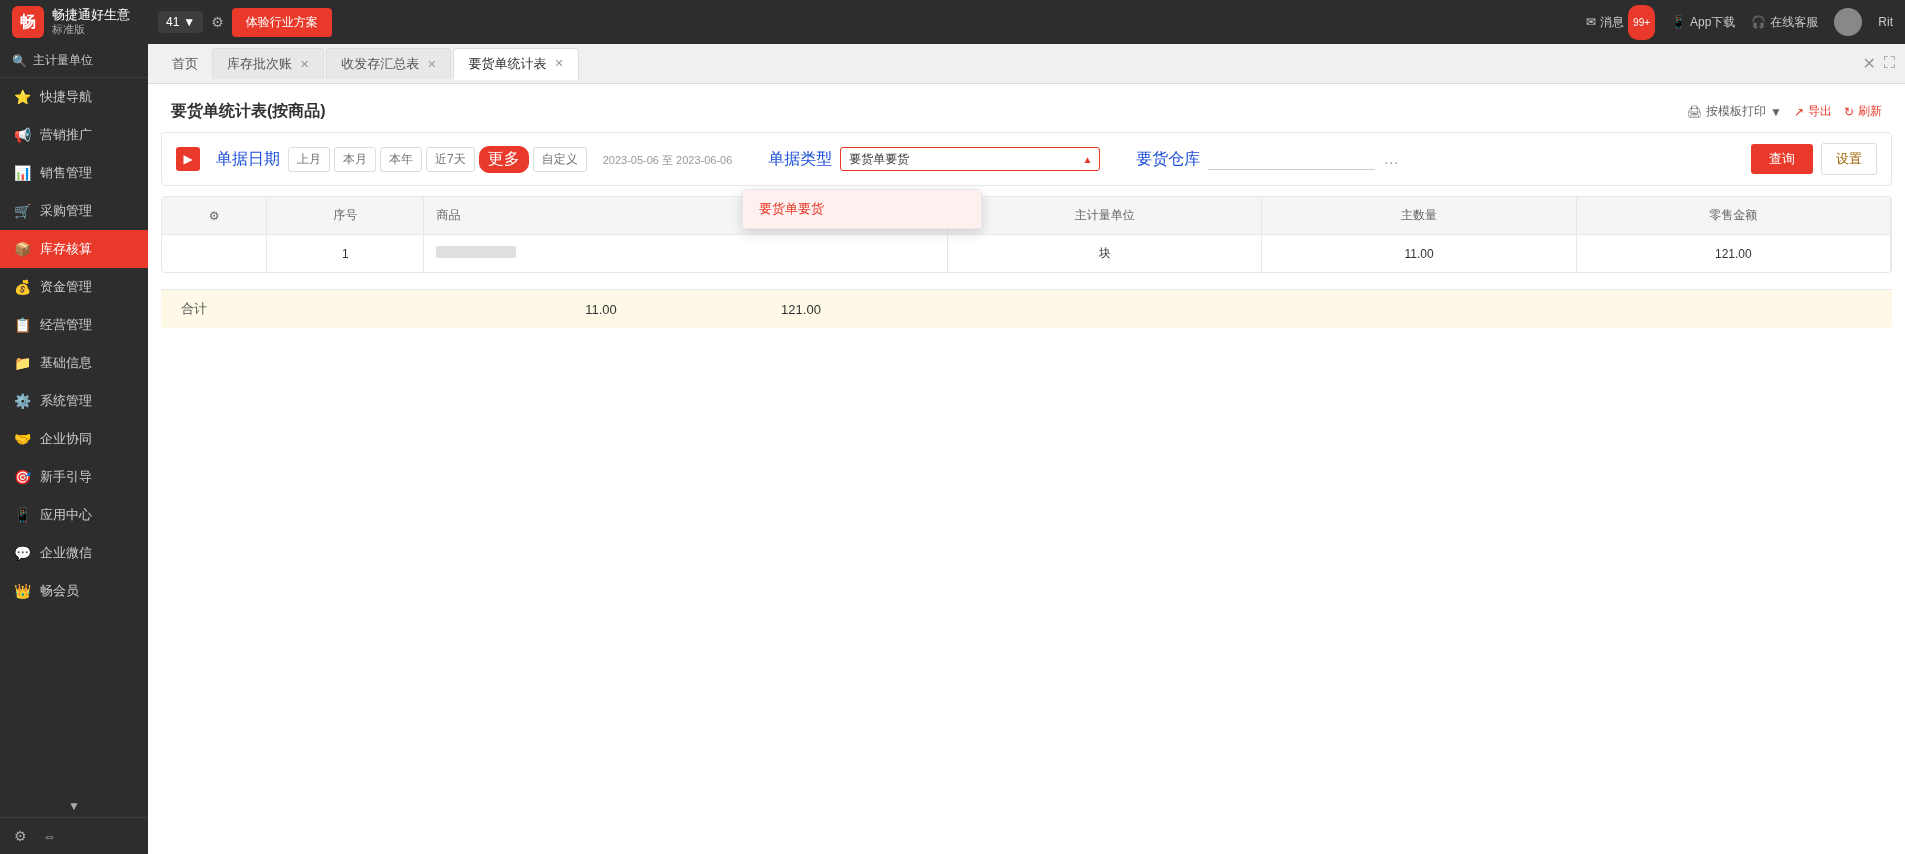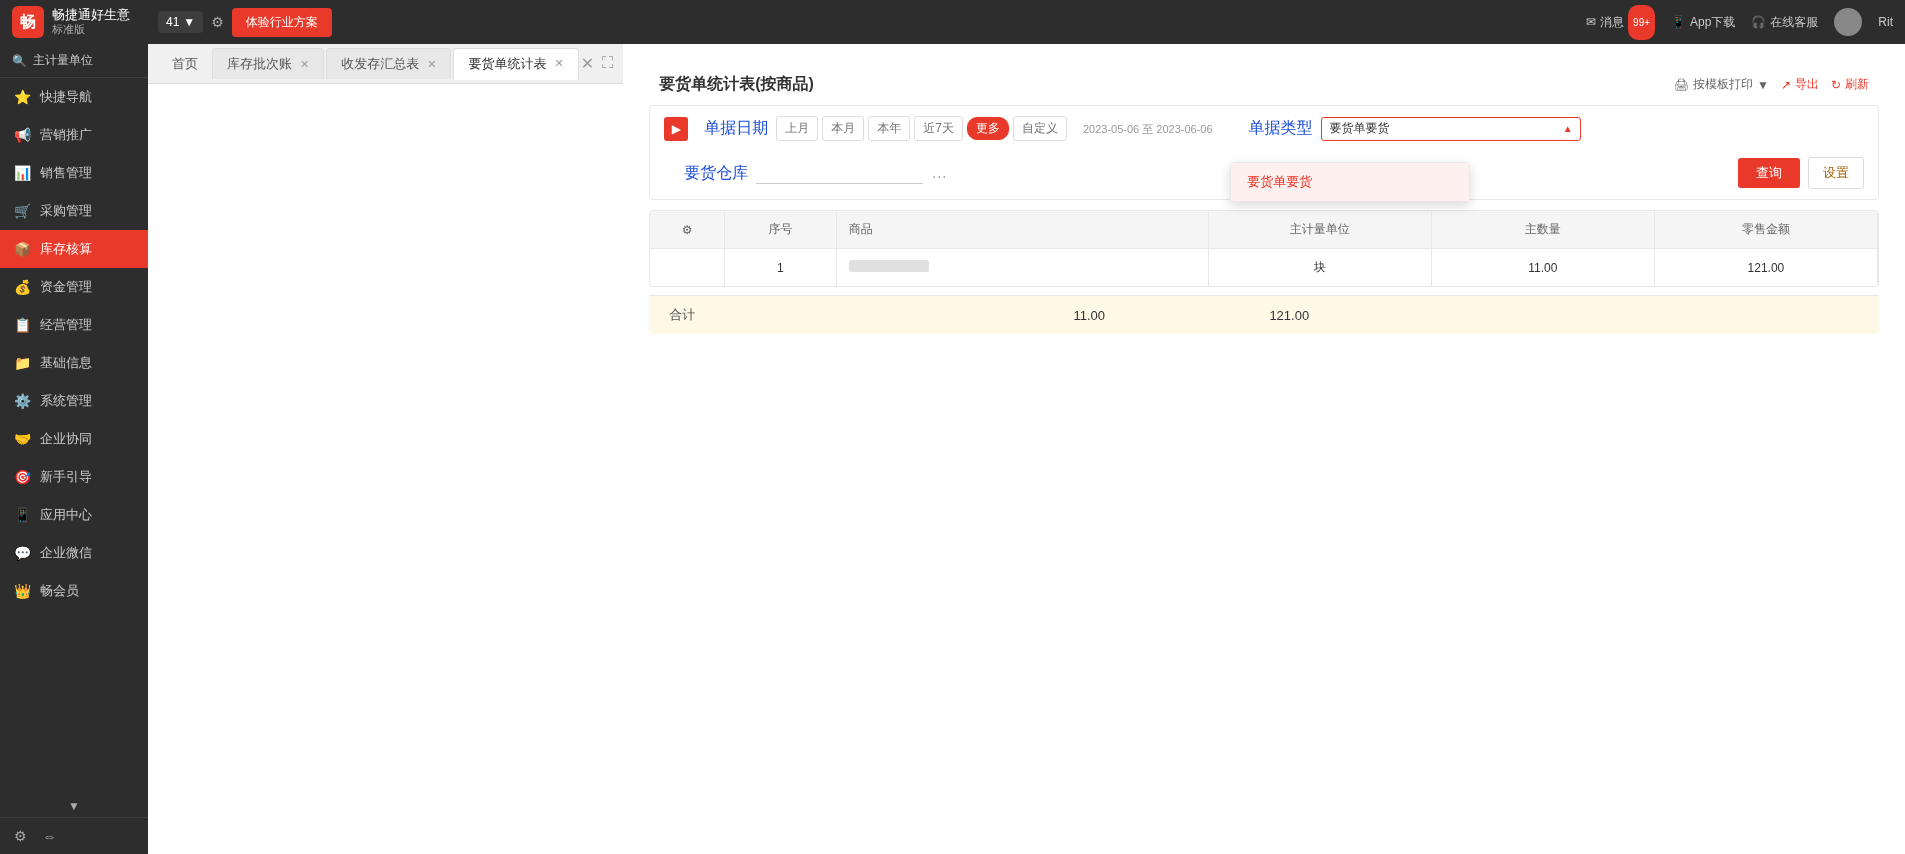--- a/index.html
+++ b/index.html
@@ -3,23 +3,23 @@
   <meta charset="utf-8">
   <style>
     * { margin: 0; padding: 0; box-sizing: border-box; }
     body { font-family: "Microsoft YaHei", "PingFang SC", sans-serif; font-size: 13px; background: #f5f5f5; overflow: hidden; }
 
     
     .app-container { display: flex; flex-direction: column; height: 854px; width: 1905px; }
     .top-bar { height: 44px; background: #2d2d2d; display: flex; align-items: center; padding: 0 12px; justify-content: space-between; flex-shrink: 0; }
     .main-area { display: flex; flex: 1; overflow: hidden; }
     .sidebar { width: 148px; background: #2d2d2d; display: flex; flex-direction: column; flex-shrink: 0; overflow-y: auto; }
-    .content-area { flex: 1; display: flex; flex-direction: row; overflow: hidden; background: #fff; }
+    .content-area { flex: 1; display: flex; flex-direction: column; overflow: hidden; background: #fff; }
     .tab-bar { height: 40px; background: #f0f0f0; display: flex; align-items: center; padding: 0 10px; border-bottom: 1px solid #ddd; flex-shrink: 0; }
-    .page-content { flex: 1; overflow-y: auto; padding: 16px; position: relative; }
+    .page-content { flex: 1; overflow-y: auto; padding: 3px; position: relative; }
 
     
     .top-bar-left { display: flex; align-items: center; gap: 8px; }
     .logo { width: 32px; height: 32px; background: #e8392a; border-radius: 6px; display: flex; align-items: center; justify-content: center; color: #fff; font-size: 16px; font-weight: bold; }
     .app-title { color: #fff; font-size: 13px; line-height: 1.2; }
     .app-subtitle { color: #aaa; font-size: 11px; }
     .store-selector { display: flex; gap: 4px; background: #3d3d3d; border-radius: 4px; padding: 4px 8px; color: #fff; font-size: 12px; cursor: pointer; margin-left: 20px; }
     .trial-btn { background: #e8392a; color: #fff; border: none; border-radius: 4px; padding: 6px 14px; font-size: 12px; cursor: pointer; }
     .top-bar-right { display: flex; align-items: center; gap: 16px; color: #ccc; font-size: 12px; }
     .top-bar-right-item { display: flex; align-items: center; gap: 4px; cursor: pointer; }
@@ -49,21 +49,21 @@
     .page-header-actions { display: flex; align-items: center; gap: 12px; }
     .header-action-btn { display: flex; align-items: center; gap: 4px; color: #666; font-size: 12px; cursor: pointer; }
     .header-action-btn.red { color: #e8392a; }
 
     
     .filter-bar { background: #fff; border: 1px solid #e8e8e8; border-radius: 4px; margin: 0 10px 10px; padding: 10px 14px; position: relative; }
     .filter-row { display: flex; align-items: center; gap: 16px; flex-wrap: wrap; }
     .filter-label { color: #1d4ed8; font-size: 16px; white-space: nowrap; }
     .filter-date-btns { display: flex; gap: 4px; align-items: center; }
     .filter-date-btn { padding: 3px 8px; border: 1px solid #ddd; border-radius: 3px; font-size: 12px; cursor: pointer; color: #737373; background: #fff; }
-    .filter-date-btn.more { background: #e8392a; color: #fff; border-color: #e8392a; border-radius: 10px; padding: 2px 8px; font-size: 12px; }
+    .filter-date-btn.more { background: #e8392a; color: #fff; border-color: #e8392a; border-radius: 10px; padding: 2px 8px; font-size: 16px; }
     .filter-date-range { font-size: 11px; color: #999; margin-top: 2px; }
     .filter-section { display: flex; align-items: center; gap: 8px; }
     .filter-type-input { border: 1px solid #e8392a; border-radius: 3px; padding: 4px 30px 4px 8px; font-size: 12px; width: 260px; position: relative; outline: none; }
     .filter-type-wrapper { position: relative; display: flex; align-items: center; }
     .filter-type-wrapper .chevron { position: absolute; right: 8px; color: #e8392a; font-size: 10px; pointer-events: none; }
     .filter-warehouse { border: none; border-bottom: 1px solid #ccc; padding: 3px 6px; font-size: 12px; color: #aaa; min-width: 120px; }
     .query-btn { background: #e8392a; color: #ffffff; border: none; border-radius: 3px; padding: 6px 18px; font-size: 13px; cursor: pointer; }
     .settings-btn { background: #fff; color: #a16207; border: 1px solid #ddd; border-radius: 3px; padding: 6px 14px; font-size: 13px; cursor: pointer; }
     .expand-toggle { width: 24px; height: 24px; background: #e8392a; color: #fff; border-radius: 3px; display: flex; align-items: center; justify-content: center; cursor: pointer; font-size: 12px; }
 
@@ -303,21 +303,21 @@
                   <span class="product-placeholder"></span>
                 </td>
                 <td>块</td>
                 <td>11.00</td>
                 <td>121.00</td>
               </tr>
             </tbody>
           </table>
         </div>
 
-        <div style="background:#fef9e7; padding:10px 20px; display:flex; align-items:center; gap:80px; border-top:1px solid #e8e8e8; margin: 8px 10px; border-radius: 0 0 4px 4px;">
+        <div style="background:#fef9e7; padding:10px 20px; display:flex; align-items:center; gap:80px; border-top:1px solid #e8e8e8; margin: 16px 10px; border-radius: 0 0 4px 4px;">
           <span style="font-size:13px; color:#555; min-width:80px;">合计</span>
           <span style="min-width:120px;"></span>
           <span style="font-size:13px; color:#333; min-width:120px; text-align:center;">11.00</span>
           <span style="font-size:13px; color:#333; min-width:120px; text-align:center;">121.00</span>
         </div>
 
       </div>
     </div>
   </div>
 </div>

